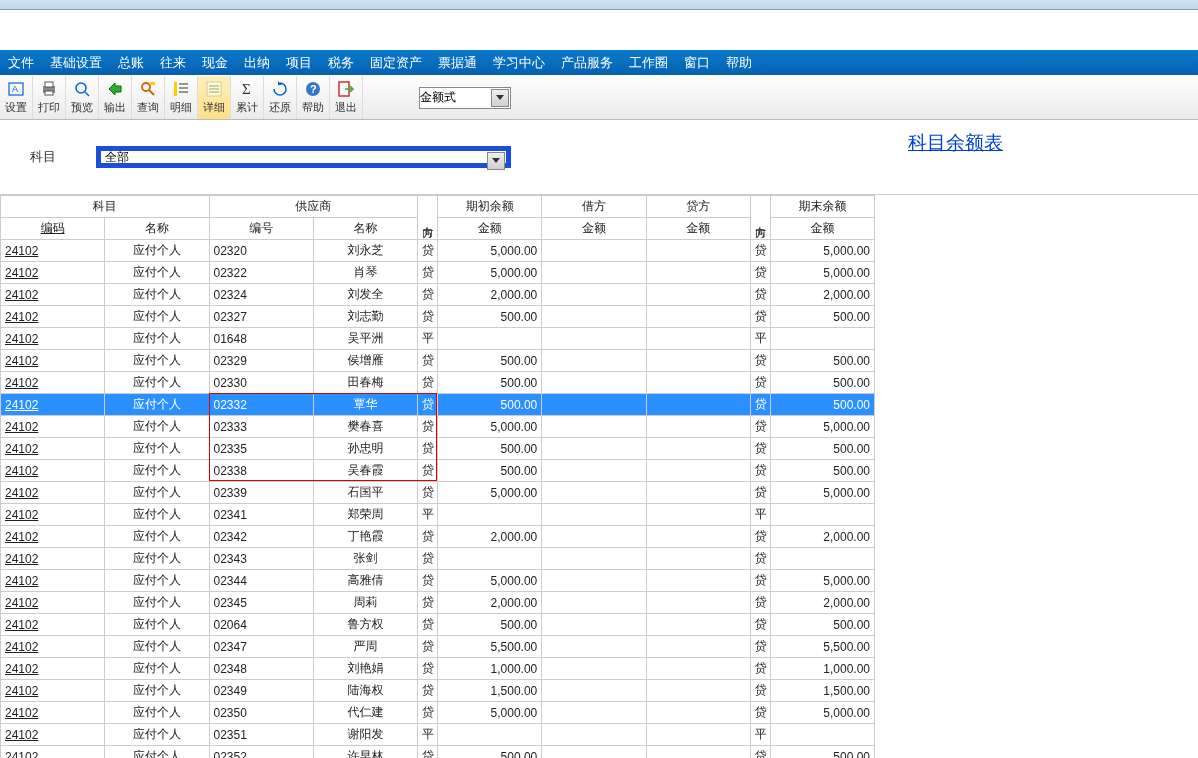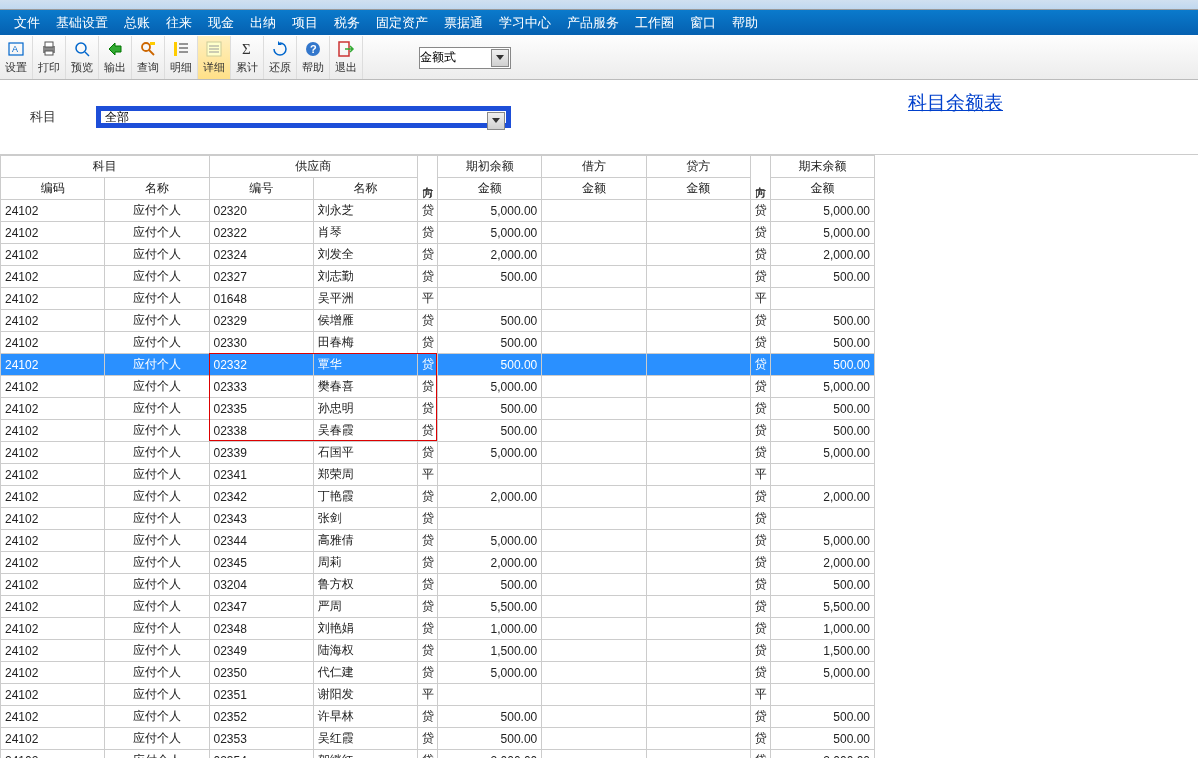--- a/index.html
+++ b/index.html
@@ -2,21 +2,21 @@
 <html><head>
   <meta charset="utf-8">
   <style>
     * { margin: 0; padding: 0; box-sizing: border-box; }
     body { font-family: "Microsoft YaHei", SimSun, sans-serif; font-size: 12px; background: #fff; overflow: hidden; }
     
     .titlebar { height: 10px; background: linear-gradient(#d0e0f0, #c0d8ef); border-bottom: 1px solid #999; }
     
     .menubar {
       background: linear-gradient(#0a7acc, #0560b0);
-      height: 25px; display: flex; align-items: center; padding-left: 6px;
+      height: 25px; display: flex; align-items: center; padding-left: 0; margin-top: 40px;
     }
     .menubar .menu-item {
       color: #fff; padding: 4px 8px; cursor: pointer; font-size: 13px;
     }
     
     .toolbar {
       background: linear-gradient(#fdfdfd, #ececec);
       height: 45px; display: flex; align-items: center; padding-left: 0;
       border-bottom: 1px solid #bbb; border-top: 1px solid #fff;
     }
@@ -52,24 +52,24 @@
       background: #fff; display: flex; align-items: center; padding-left: 4px; position: relative;
     }
     
     .grid { width: 875px; border-collapse: collapse; table-layout: fixed; }
     .grid th, .grid td {
       border: 1px solid #ccc; padding: 2px 4px; height: 19px; overflow: hidden;
       white-space: nowrap; font-weight: normal; background: #fff;
     }
     .grid th { text-align: center; font-size: 12px; color: #222; }
     .grid td { font-size: 12px; color: #222; }
-    .col-code { width: 113px; text-align: left; }
+    .col-code { width: 113px; text-align: left; text-decoration: underline; }
     .col-name { width: 116px; text-align: center; }
     .col-scode { width: 77px; text-align: left; }
-    .col-sname { width: 142px; text-align: left; }
+    .col-sname { width: 142px; text-align: center; }
     .col-dir1 { width: 20px; text-align: center; }
     .col-amt1 { width: 97px; text-align: right; }
     .col-deb { width: 97px; text-align: right; }
     .col-cre { width: 97px; text-align: right; }
     .col-dir2 { width: 20px; text-align: center; }
     .col-amt2 { width: 97px; text-align: right; }
     
     tr.row-selected td { background: #2a90ff !important; color: #fff !important; }
     
     .red-box {
@@ -456,21 +456,21 @@
           <td class="col-dir1">贷</td>
           <td class="col-amt1">2,000.00</td>
           <td class="col-deb"></td>
           <td class="col-cre"></td>
           <td class="col-dir2">贷</td>
           <td class="col-amt2">2,000.00</td>
         </tr>
         <tr>
           <td class="col-code">24102</td>
           <td class="col-name">应付个人</td>
-          <td class="col-scode">03204</td>
+          <td class="col-scode">02064</td>
           <td class="col-sname">鲁方权</td>
           <td class="col-dir1">贷</td>
           <td class="col-amt1">500.00</td>
           <td class="col-deb"></td>
           <td class="col-cre"></td>
           <td class="col-dir2">贷</td>
           <td class="col-amt2">500.00</td>
         </tr>
         <tr>
           <td class="col-code">24102</td>

